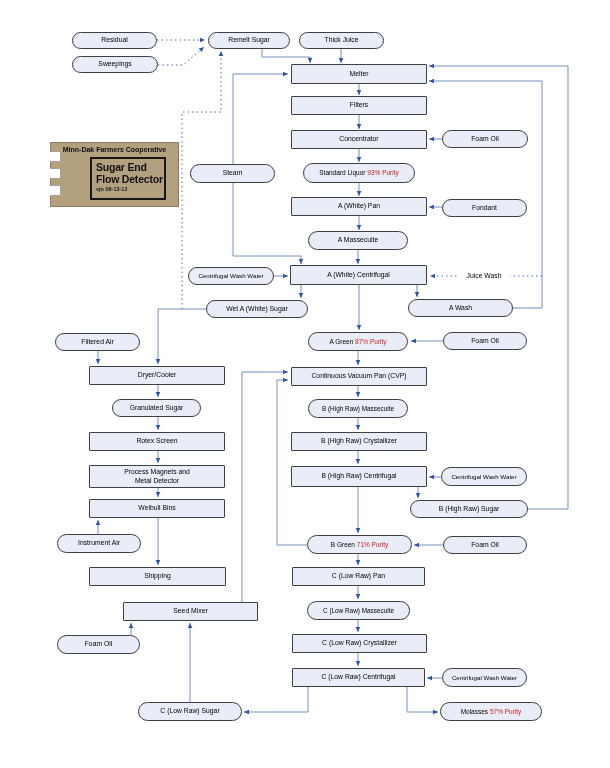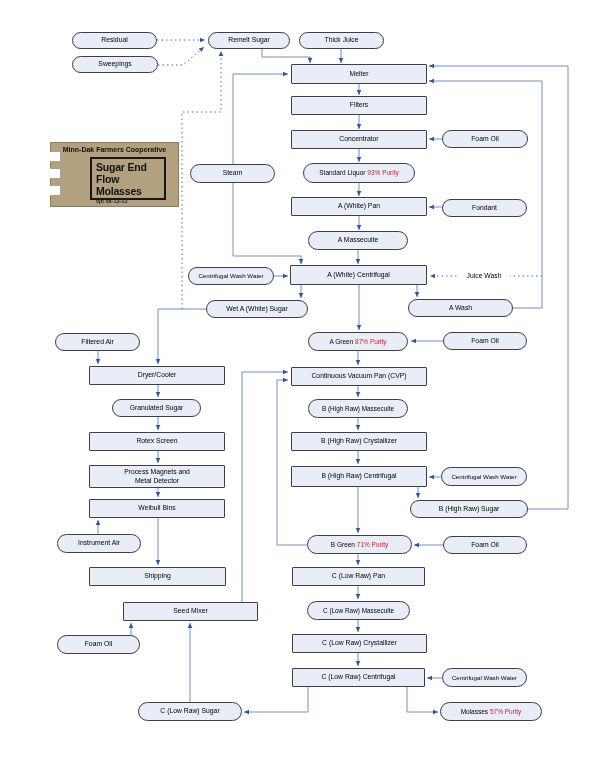--- a/index.html
+++ b/index.html
@@ -282,17 +282,17 @@
       </div>
     </div>
 
   <div id="logo">
     <div class="notch" style="top:8px;"></div>
     <div class="notch" style="top:25px;"></div>
     <div class="notch" style="top:42px;"></div>
     <div id="logo-coop-name">Minn-Dak Farmers Cooperative</div>
     <div id="logo-title-box">
       <div class="logo-title-line">Sugar End</div>
-      <div class="logo-title-line">Flow Molasses</div>
+      <div class="logo-title-line">Flow Detector</div>
       <div id="logo-version">vjn 08-13-12</div>
     </div>
   </div>
 </div>
 
 </body></html>

